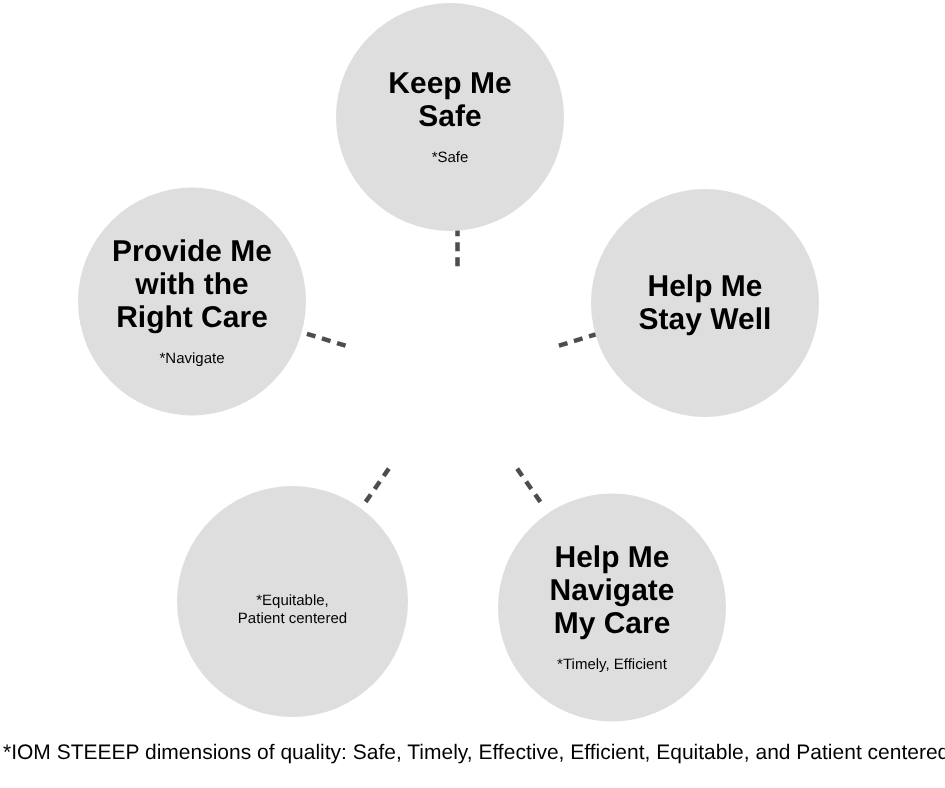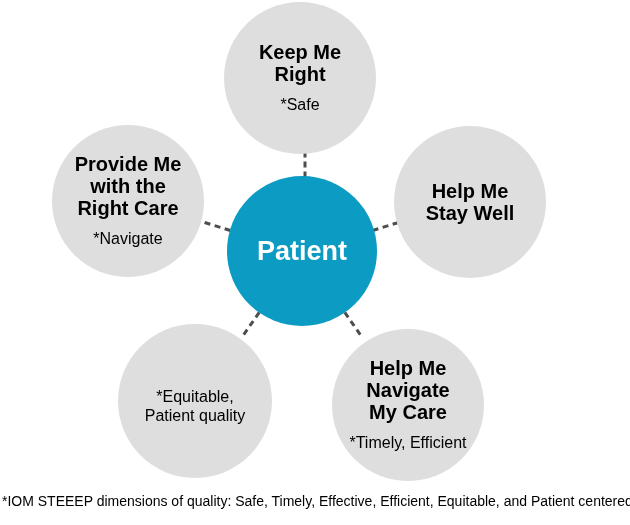--- a/index.html
+++ b/index.html
@@ -30,21 +30,21 @@
     text-align: center;
   }
   .node-title {
     font-weight: bold;
     font-size: 20px;
     line-height: 1.1;
     white-space: pre-line;
     color: var(--text, #000000);
   }
   .node-subtitle {
-    font-size: 16px;
+    font-size: 10px;
     line-height: 1.15;
     margin-top: 11px;
     white-space: pre-line;
     color: var(--text, #000000);
   }
   .node-top          { left: 224px; top: 2px;   width: 152px; height: 152px; }
   .node-right        { left: 394px; top: 126px; width: 152px; height: 152px; }
   .node-bottom-right { left: 332px; top: 329px; width: 152px; height: 152px; }
   .node-bottom-left  { left: 118px; top: 324px; width: 154px; height: 154px; }
   .node-left         { left: 52px;  top: 125px; width: 152px; height: 152px; }
@@ -83,47 +83,44 @@
 <div class="diagram">
 
   <div class="spoke spoke-top"></div>
   <div class="spoke spoke-left"></div>
   <div class="spoke spoke-right"></div>
   <div class="spoke spoke-bottom-left"></div>
   <div class="spoke spoke-bottom-right"></div>
 
   <div class="node node-top">
     <div class="node-title">Keep Me
-Right</div>
+Safe</div>
     <div class="node-subtitle">*Safe</div>
   </div>
 
   <div class="node node-right">
     <div class="node-title">Help Me
 Stay Well</div>
   </div>
 
   <div class="node node-bottom-right">
     <div class="node-title">Help Me
 Navigate
 My Care</div>
     <div class="node-subtitle">*Timely, Efficient</div>
   </div>
 
   <div class="node node-bottom-left">
     <div class="node-subtitle">*Equitable,
-Patient quality</div>
+Patient centered</div>
   </div>
 
   <div class="node node-left">
     <div class="node-title">Provide Me
 with the
 Right Care</div>
     <div class="node-subtitle">*Navigate</div>
   </div>
 
-  <div class="node node-center">
-    <div class="center-label">Patient</div>
-  </div>
 
   <div class="footnote">*IOM STEEEP dimensions of quality: Safe, Timely, Effective, Efficient, Equitable, and Patient centered</div>
 
 </div>
 
 </body></html>

